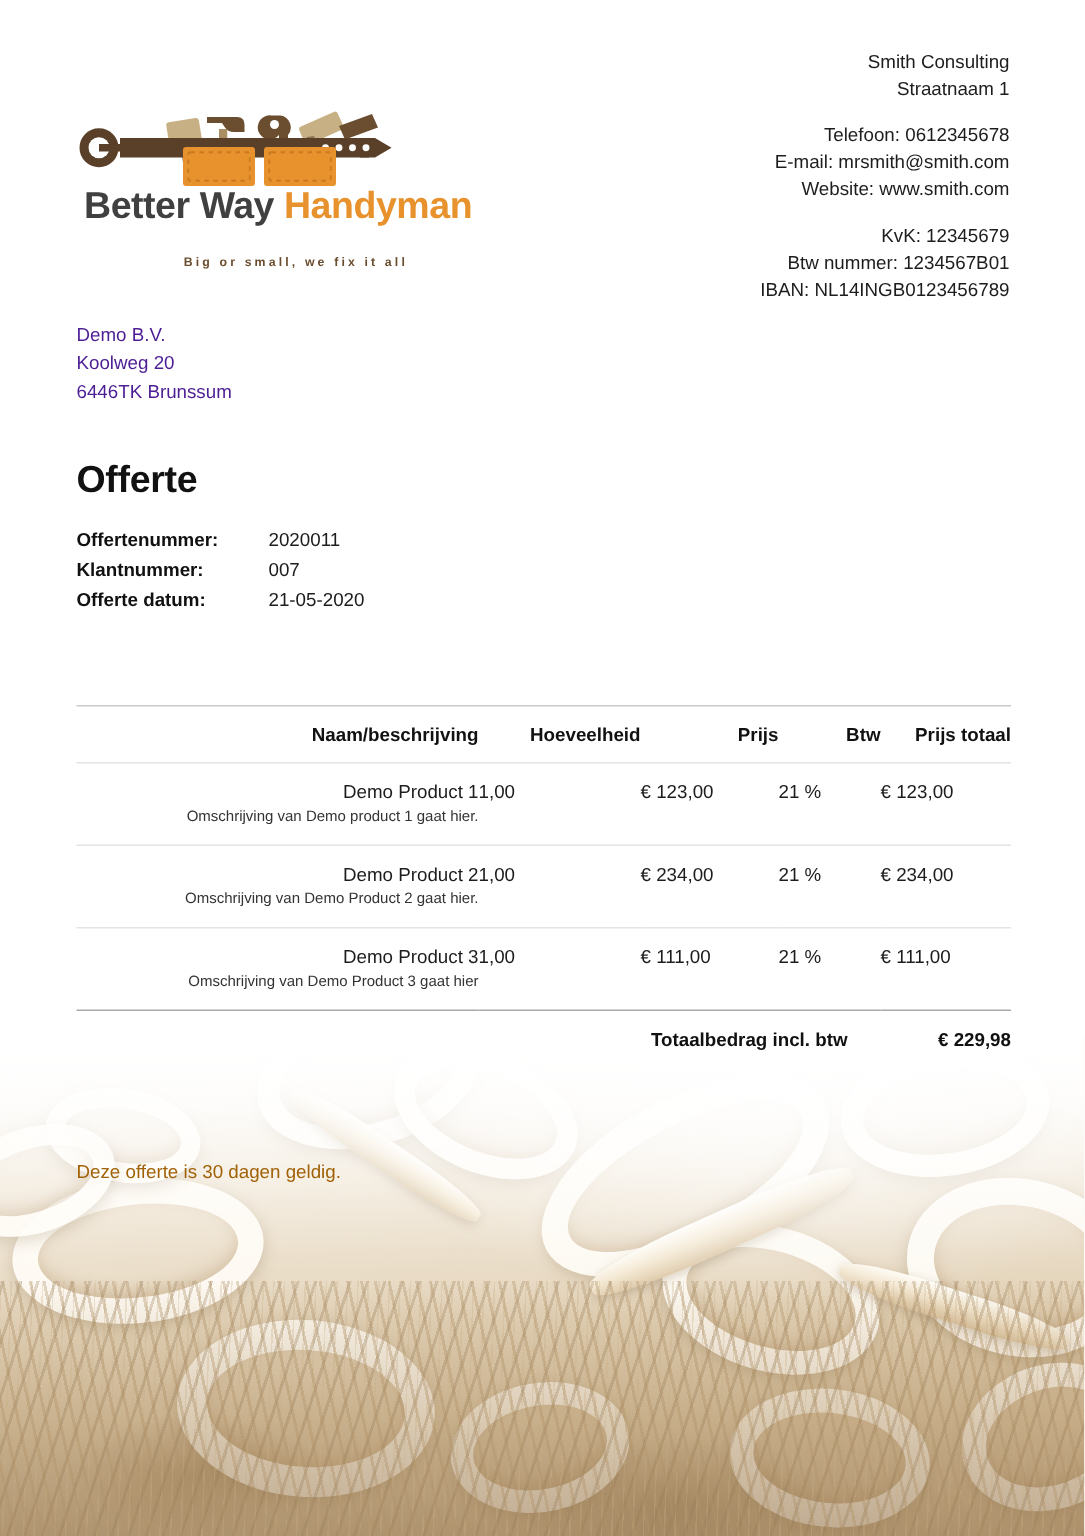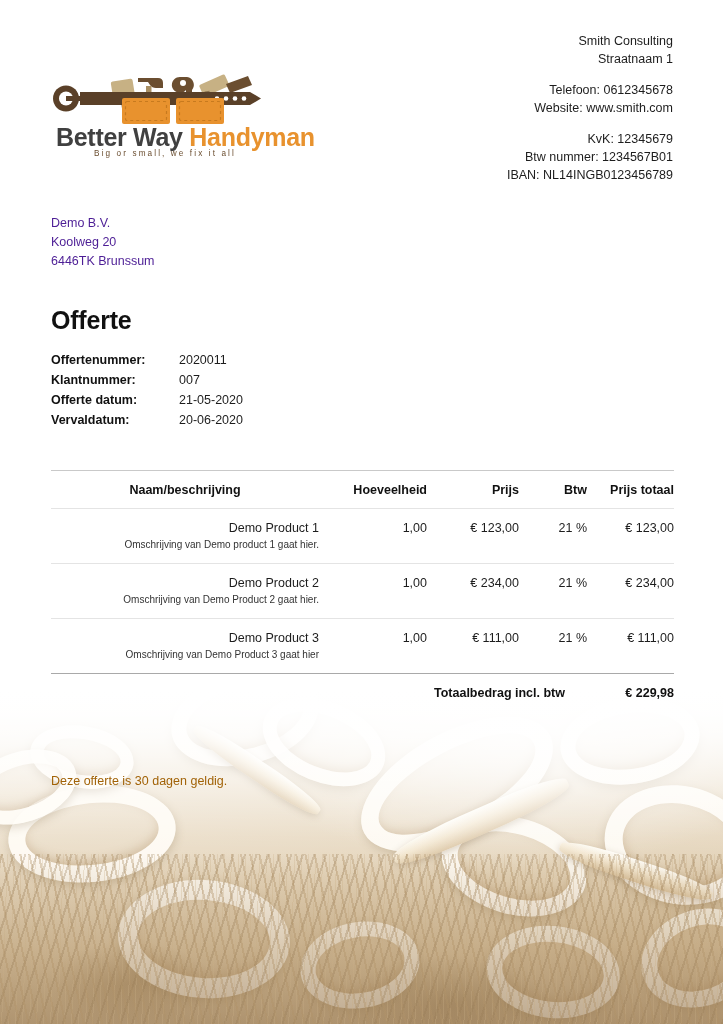--- a/index.html
+++ b/index.html
@@ -119,25 +119,25 @@
     font-weight: bold;
     letter-spacing: -.3px;
     line-height: 26px;
     white-space: nowrap;
   }
   .w-better { color: #404040; }
   .w-handy { color: #e8922e; }
   .logo-tag {
     position: absolute;
     left: 8px;
-    top: 75px;
+    top: 96px;
     width: 214px;
-    text-align: center;
+    text-align: right;
     font-size: 8.2px;
-    font-weight: normal;
+    font-weight: bold;
     letter-spacing: 2.1px;
     color: #6b4e30;
     white-space: nowrap;
   }
 
   
   .client {
     position: absolute;
     left: 51px;
     top: 214px;
@@ -191,24 +191,23 @@
     table-layout: fixed;
   }
   table.items th {
     font-size: 12.5px;
     font-weight: bold;
     color: #111;
     padding: 12px 0 11px 0;
     text-align: right;
     vertical-align: bottom;
   }
-  table.items th.c-name { text-align: center; }
+  table.items th.c-name { text-align: right; }
   table.items td {
     padding: 12px 0 11px 0;
-    text-align: right;
     vertical-align: top;
     color: #1d1d1d;
     border-top: 1px solid #e4e4e4;
   }
   table.items td.c-name { text-align: right; }
   .col-name  { width: 268px; }
   .col-qty   { width: 108px; }
   .col-price { width: 92px; }
   .col-vat   { width: 68px; }
   .col-total { width: 87px; }
@@ -281,20 +280,21 @@
 
   <div class="content">
 
     <div class="company">
       <div class="grp">
         <div>Smith Consulting</div>
         <div>Straatnaam 1</div>
       </div>
       <div class="grp">
         <div>Telefoon: 0612345678</div>
+        <div>E-mail: mrsmith@smith.com</div>
         <div>Website: www.smith.com</div>
       </div>
       <div class="grp">
         <div>KvK: 12345679</div>
         <div>Btw nummer: 1234567B01</div>
         <div>IBAN: NL14INGB0123456789</div>
       </div>
     </div>
 
     <div class="logo">
@@ -366,24 +366,20 @@
         <div class="meta-key">Offertenummer:</div>
         <div class="meta-val">2020011</div>
       </div>
       <div class="meta-row">
         <div class="meta-key">Klantnummer:</div>
         <div class="meta-val">007</div>
       </div>
       <div class="meta-row">
         <div class="meta-key">Offerte datum:</div>
         <div class="meta-val">21-05-2020</div>
-      </div>
-      <div class="meta-row">
-        <div class="meta-key">Vervaldatum:</div>
-        <div class="meta-val">20-06-2020</div>
       </div>
     </div>
 
     <div class="table">
       <div class="rule"></div>
 
       <table class="items">
         <colgroup>
           <col class="col-name">
             <col class="col-qty">

